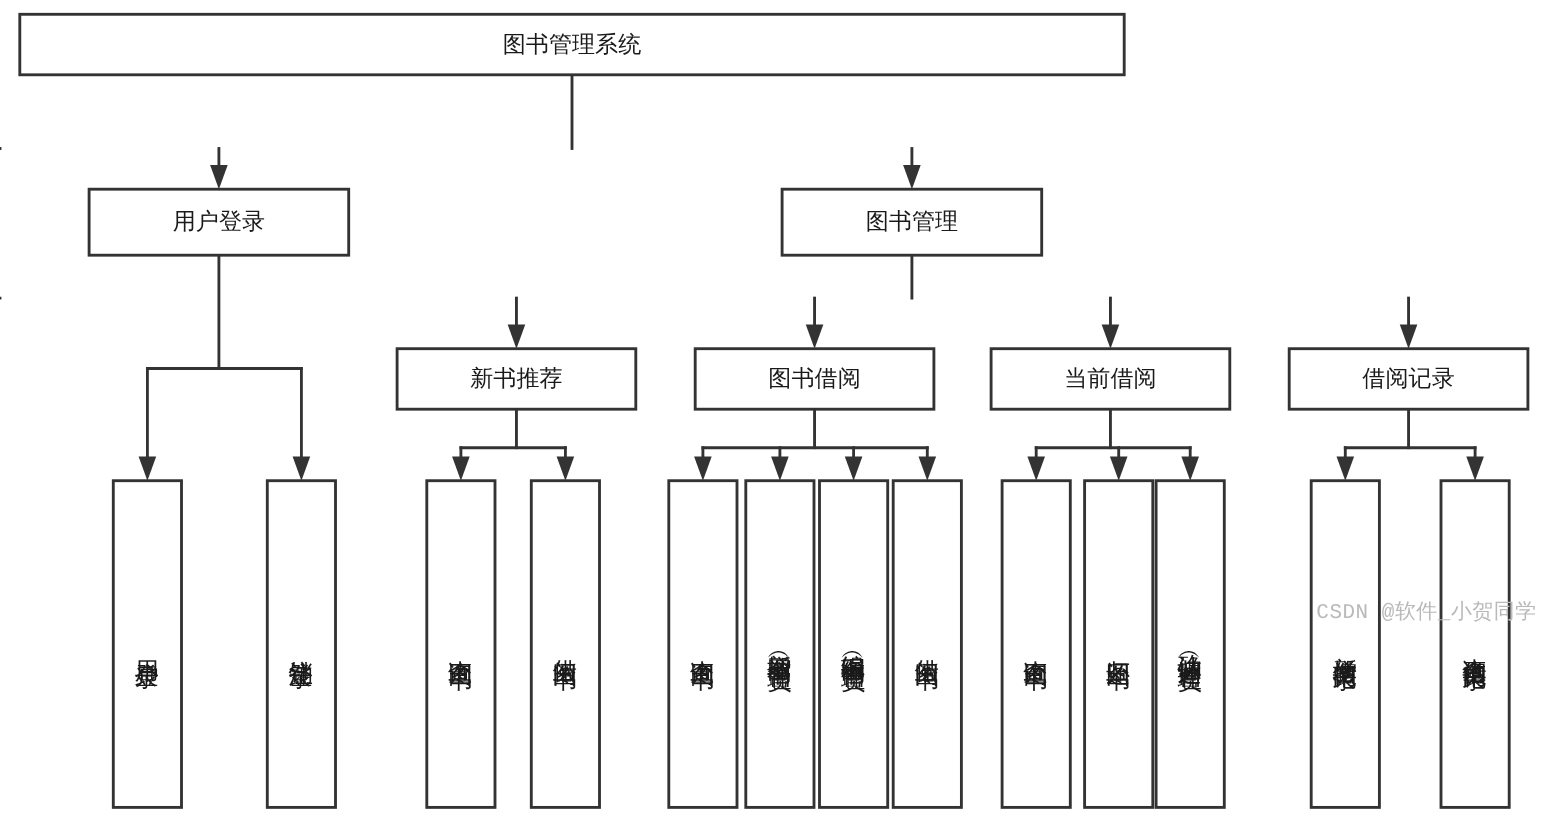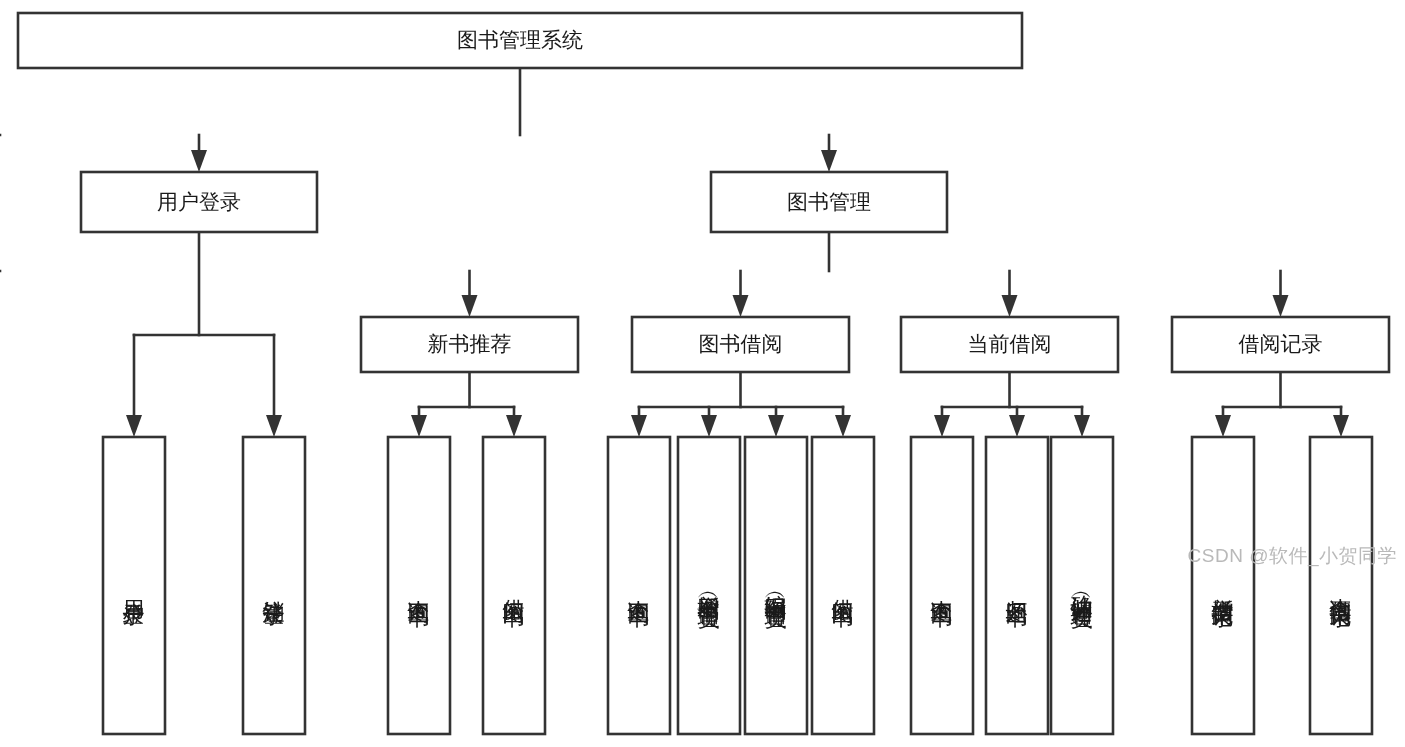--- a/index.html
+++ b/index.html
@@ -29,21 +29,21 @@
     color:#1a1a1a;
     display:flex;
     align-items:center;
     justify-content:center;
     white-space:nowrap;
     pointer-events:none;
   }
   .watermark{
     position:absolute;
     right:8px;bottom:4px;
-    font-family:Liberation Sans, sans-serif;
+    font-family:Liberation Mono, monospace;
     font-size:19px;
     color:#b9b9b9;
     white-space:nowrap;
     letter-spacing:0.5px;
   }
 </style>
 </head>
 <body>
 
 <div id="diagram-root">

